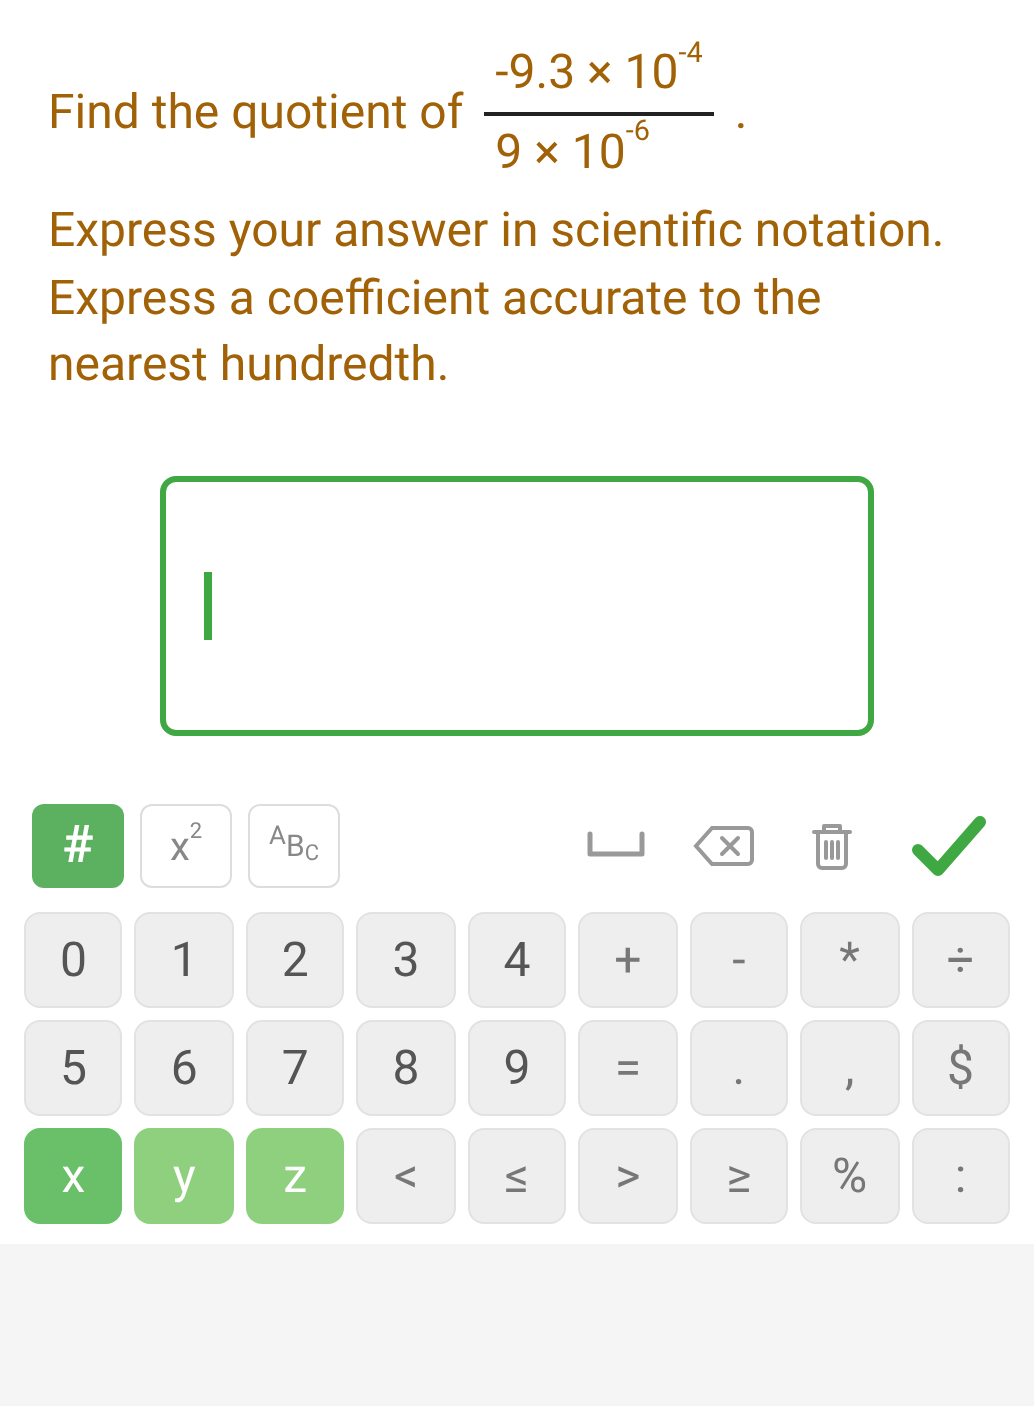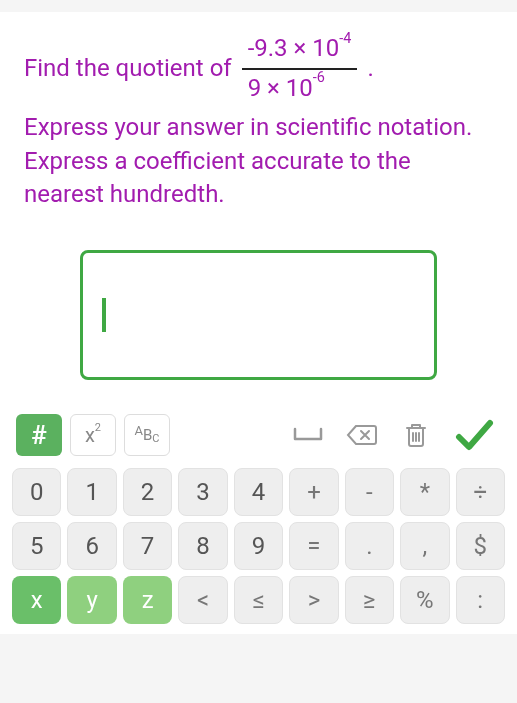--- a/index.html
+++ b/index.html
@@ -7,23 +7,22 @@
     font-family: -apple-system, BlinkMacSystemFont, "Segoe UI", Roboto, Arial, sans-serif;
     width: 517px;
     height: 703px;
     background: #f5f5f5;
     overflow: hidden;
   }
   .prompt-area {
     background: #fff;
     padding: 20px 24px 8px 24px;
     font-size: 24px;
-    color: #a21caf;
+    color: #a16207;
     line-height: 1.4;
-    margin-top: 12px;
   }
   .prompt-line1 {
     display: flex;
     align-items: center;
     flex-wrap: wrap;
     gap: 4px;
   }
   .fraction {
     display: inline-flex;
     flex-direction: column;

